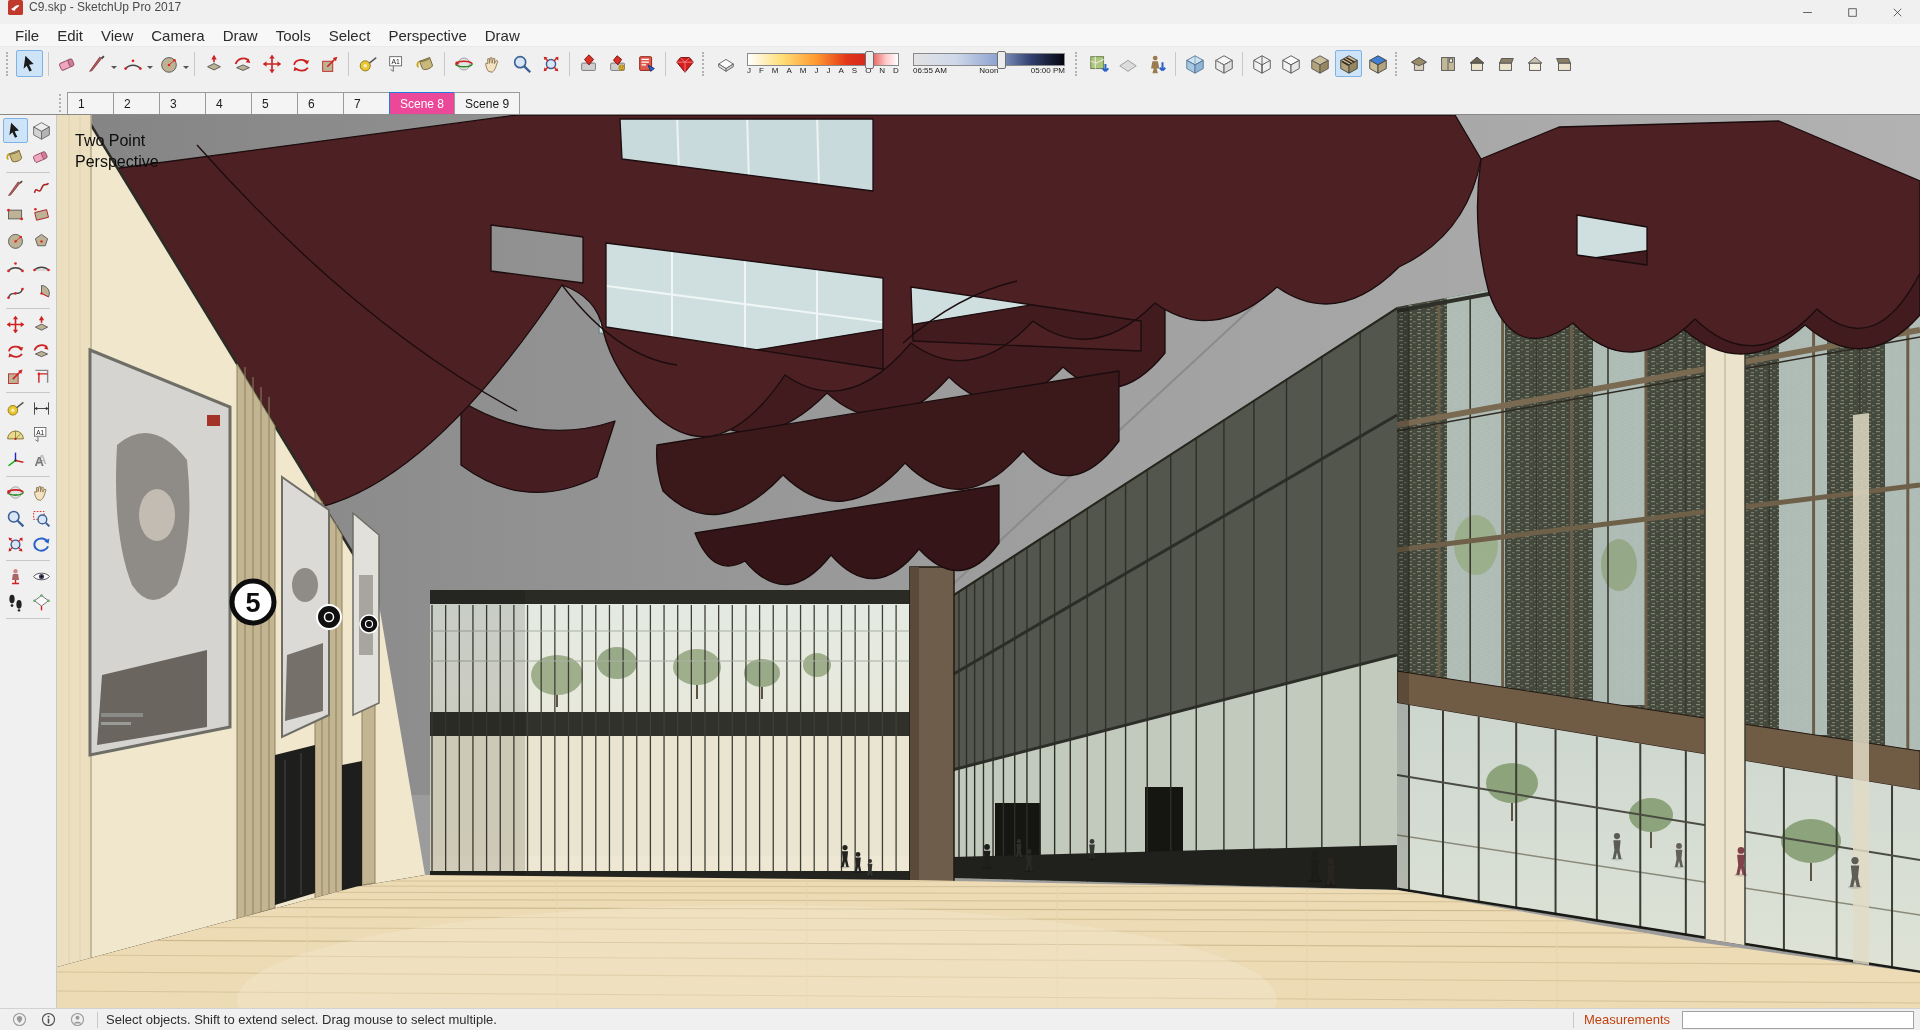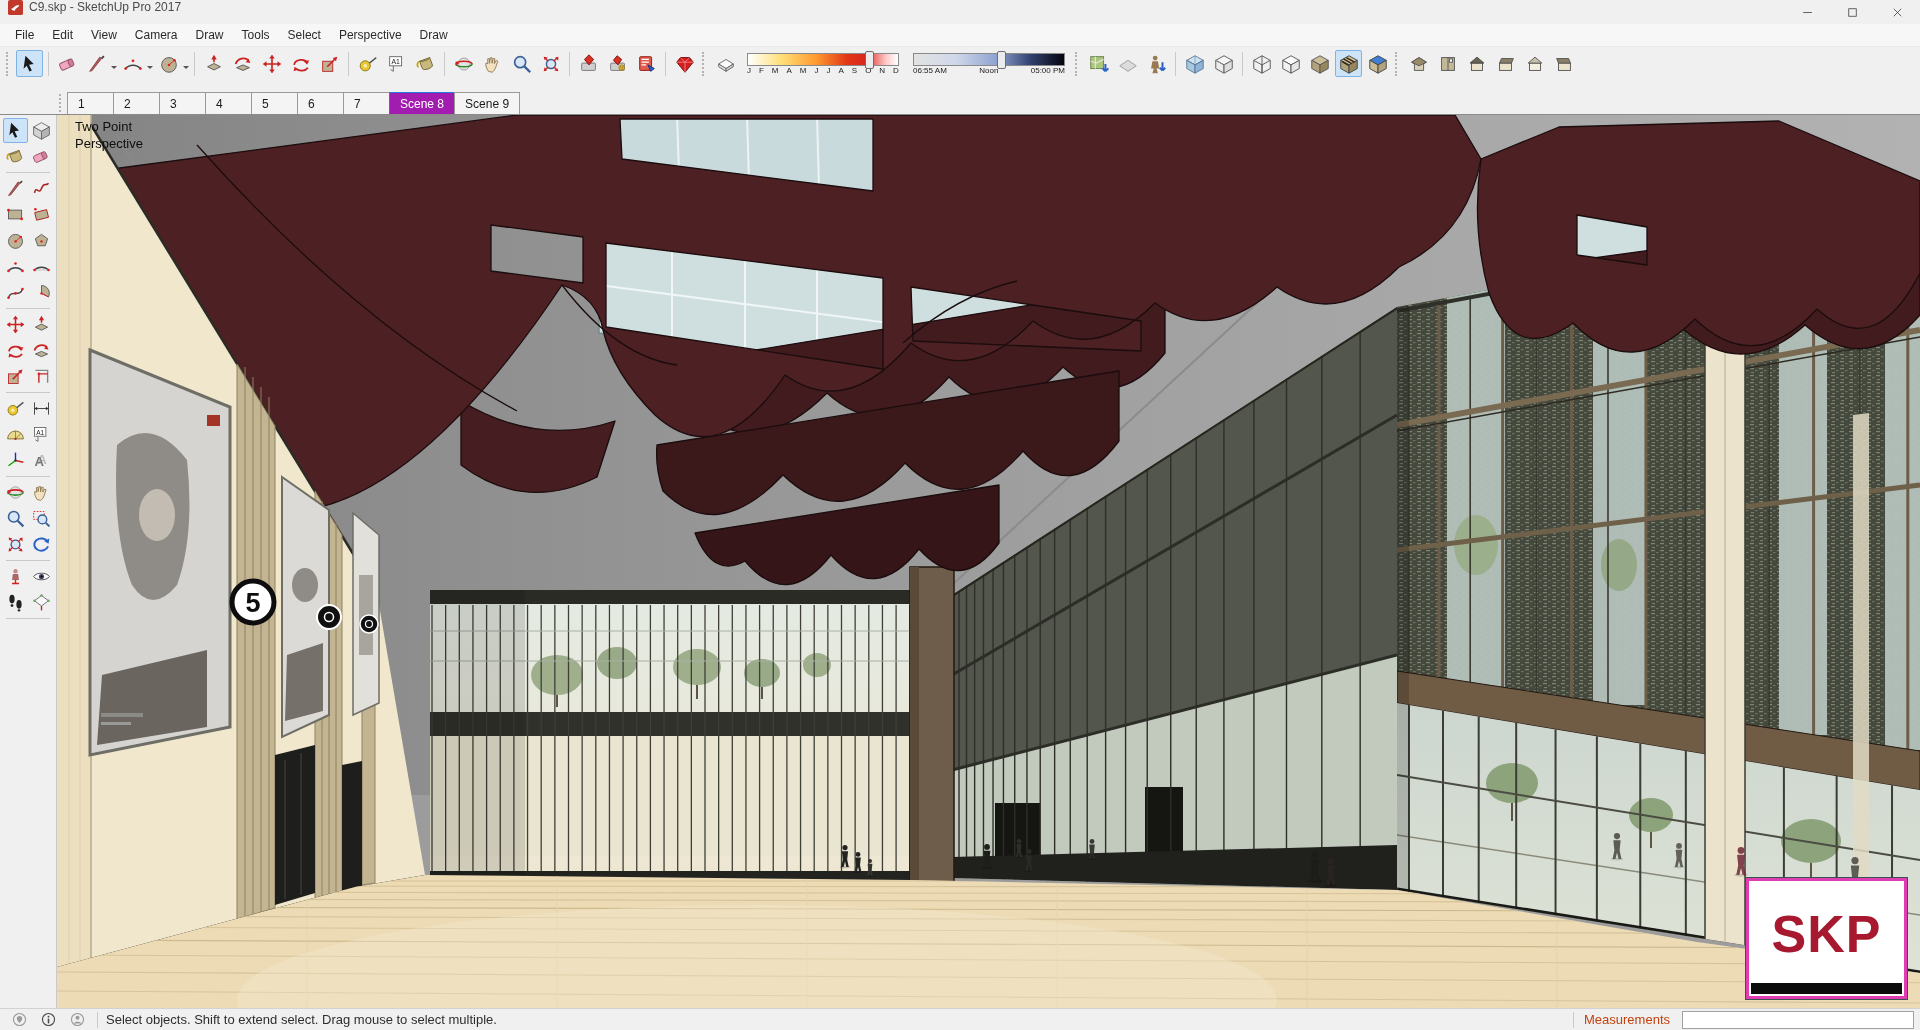--- a/index.html
+++ b/index.html
@@ -8,21 +8,21 @@
 
   
   .titlebar { height:24px; background:#f0f0f0; display:flex; align-items:flex-start; }
   .tb-logo { width:15px; height:15px; margin:0 6px 0 8px; }
   .tb-title { font-size:12px; color:#4a4a4a; }
   .tb-spacer { flex:1; }
   .wbtn { width:45px; height:24px; display:flex; align-items:center; justify-content:center; }
   .wbtn svg { width:15px; height:15px; }
 
   .menubar { height:22px; background:#f7f7f7; display:flex; align-items:center; padding-left:6px; }
-  .menu-item { font-size:12px; color:#2b2b2b; padding:2px 9px; }
+  .menu-item { font-size:15px; color:#2b2b2b; padding:2px 9px; }
 
   .toolbar { height:34px; background:#f0f0f0; display:flex; align-items:center; padding:0 3px;
     border-top:1px solid #e9e9e9; }
   .tbtn { width:27px; height:27px; margin:0 1px; display:flex; align-items:center; justify-content:center;
     border:1px solid transparent; border-radius:2px; background:transparent; position:relative; }
   .tbtn svg { width:22px; height:22px; }
   .tbtn.active { background:#cde3f7; border-color:#7fb2e5; }
   .dd-arrow { width:0; height:0; border:3px solid transparent; border-top-color:#555; margin:10px 1px 0 0; }
   .sep { width:1px; height:24px; background:#c9c9c9; margin:0 4px; }
   .grip { width:4px; height:24px; border-left:2px dotted #b3b3b3; margin:0 5px 0 3px; }
@@ -34,34 +34,34 @@
   .handle { position:absolute; top:-3px; width:9px; height:18px; background:#ececec;
     border:1px solid #6f6f6f; border-radius:2px; }
   .slabels { display:flex; justify-content:space-between; font-size:8px; color:#1a1a1a; margin-top:1px;
     line-height:8px; }
 
   .tabsrow { height:35px; background:#f0f0f0; display:flex; align-items:flex-end; border-bottom:1px solid #8a8a8a; }
   .tabspacer { width:57px; align-self:stretch; }
   .tabgrip { width:4px; height:18px; border-left:2px dotted #b3b3b3; margin:0 4px 2px 2px; }
   .tab { height:22px; font-size:12px; color:#1a1a1a; background:#f4f4f4; display:flex; align-items:center;
     padding:0 10px; border:1px solid #9a9a9a; border-bottom:none; margin-right:-1px; min-width:47px; }
-  .tab.active { background:#a21caf; color:#fff; border-color:#1e7ce2; }
+  .tab.active { background:#ec4899; color:#fff; border-color:#1e7ce2; }
 
   .main { display:flex; height:893px; }
   .palette { width:57px; background:#f0f0f0; border-right:1px solid #c9c9c9; padding-top:3px; }
   .pal-grid { display:grid; grid-template-columns:repeat(2,25px); justify-content:center; gap:1px; }
   .pbtn { width:25px; height:25px; display:flex; align-items:center; justify-content:center;
     border:1px solid transparent; border-radius:2px; }
   .pbtn svg { width:21px; height:21px; }
   .pbtn.active { background:#cde3f7; border-color:#7fb2e5; }
   .pal-div { height:1px; background:#c8c8c8; margin:3px 6px; }
 
   .viewport { position:relative; flex:1; background:#9c9c9c; overflow:hidden; }
   .viewport svg.scene { position:absolute; inset:0; }
-  .cam-label { position:absolute; left:18px; top:4px; width:90px; font-size:13px; line-height:1.3;
+  .cam-label { position:absolute; left:18px; top:16px; width:90px; font-size:16px; line-height:1.3;
     color:#0d0d0d; z-index:5; }
   .watermark { position:absolute; right:13px; bottom:9px; width:161px; height:121px; background:#ffffff;
     border:3px solid #e03cb4; box-shadow:0 0 0 1px #39514f; display:flex; align-items:center;
     justify-content:center; z-index:6; }
   .watermark .strip { position:absolute; left:2px; right:2px; bottom:2px; height:11px; background:#0b0b0b; }
   .watermark .skp { font-size:52px; font-weight:bold; color:#a6192e; letter-spacing:1px; margin-top:-10px; }
 
   .statusbar { height:22px; background:#f0f0f0; border-top:1px solid #d2d2d2; display:flex; align-items:center;
     font-size:13px; color:#2e2e2e; }
   .sicon { width:20px; height:20px; margin-left:9px; display:flex; align-items:center; justify-content:center; }
@@ -1080,24 +1080,20 @@
   </g>
           <g fill="#3e3e38" opacity="0.8">
    <ellipse cx="1798" cy="772" rx="7.199999999999999" ry="1.7999999999999998" fill="#000" opacity=".18"></ellipse>
    <circle cx="1798" cy="745.6" r="3.6"></circle>
    <path d="M1793.8,750.4 L1802.2,750.4 L1801,761.8 L1803.1,772 L1799.8,772 L1798,764.5 L1796.2,772 L1792.9,772 L1795,761.8 Z"></path>
   </g>
         </g>
     </svg>
 
     <div class="cam-label">Two Point Perspective</div>
-    <div class="watermark">
-      <span class="skp">SKP</span>
-      <span class="strip"></span>
-    </div>
   </div>
 </div>
 
 <div class="statusbar">
   <span id="status-icons" style="display:flex;">
       <span class="sicon">
         <svg viewBox="0 0 24 24">
           <circle cx="12" cy="12" r="8.5" fill="none" stroke="#9a9a9a" stroke-width="1.6"></circle>
           <path d="M12 7c-2.2 0-3.8 1.6-3.8 3.6 0 2.6 3.8 6.4 3.8 6.4s3.8-3.8 3.8-6.4C15.8 8.6 14.2 7 12 7z" fill="#9a9a9a"></path>
         </svg>

